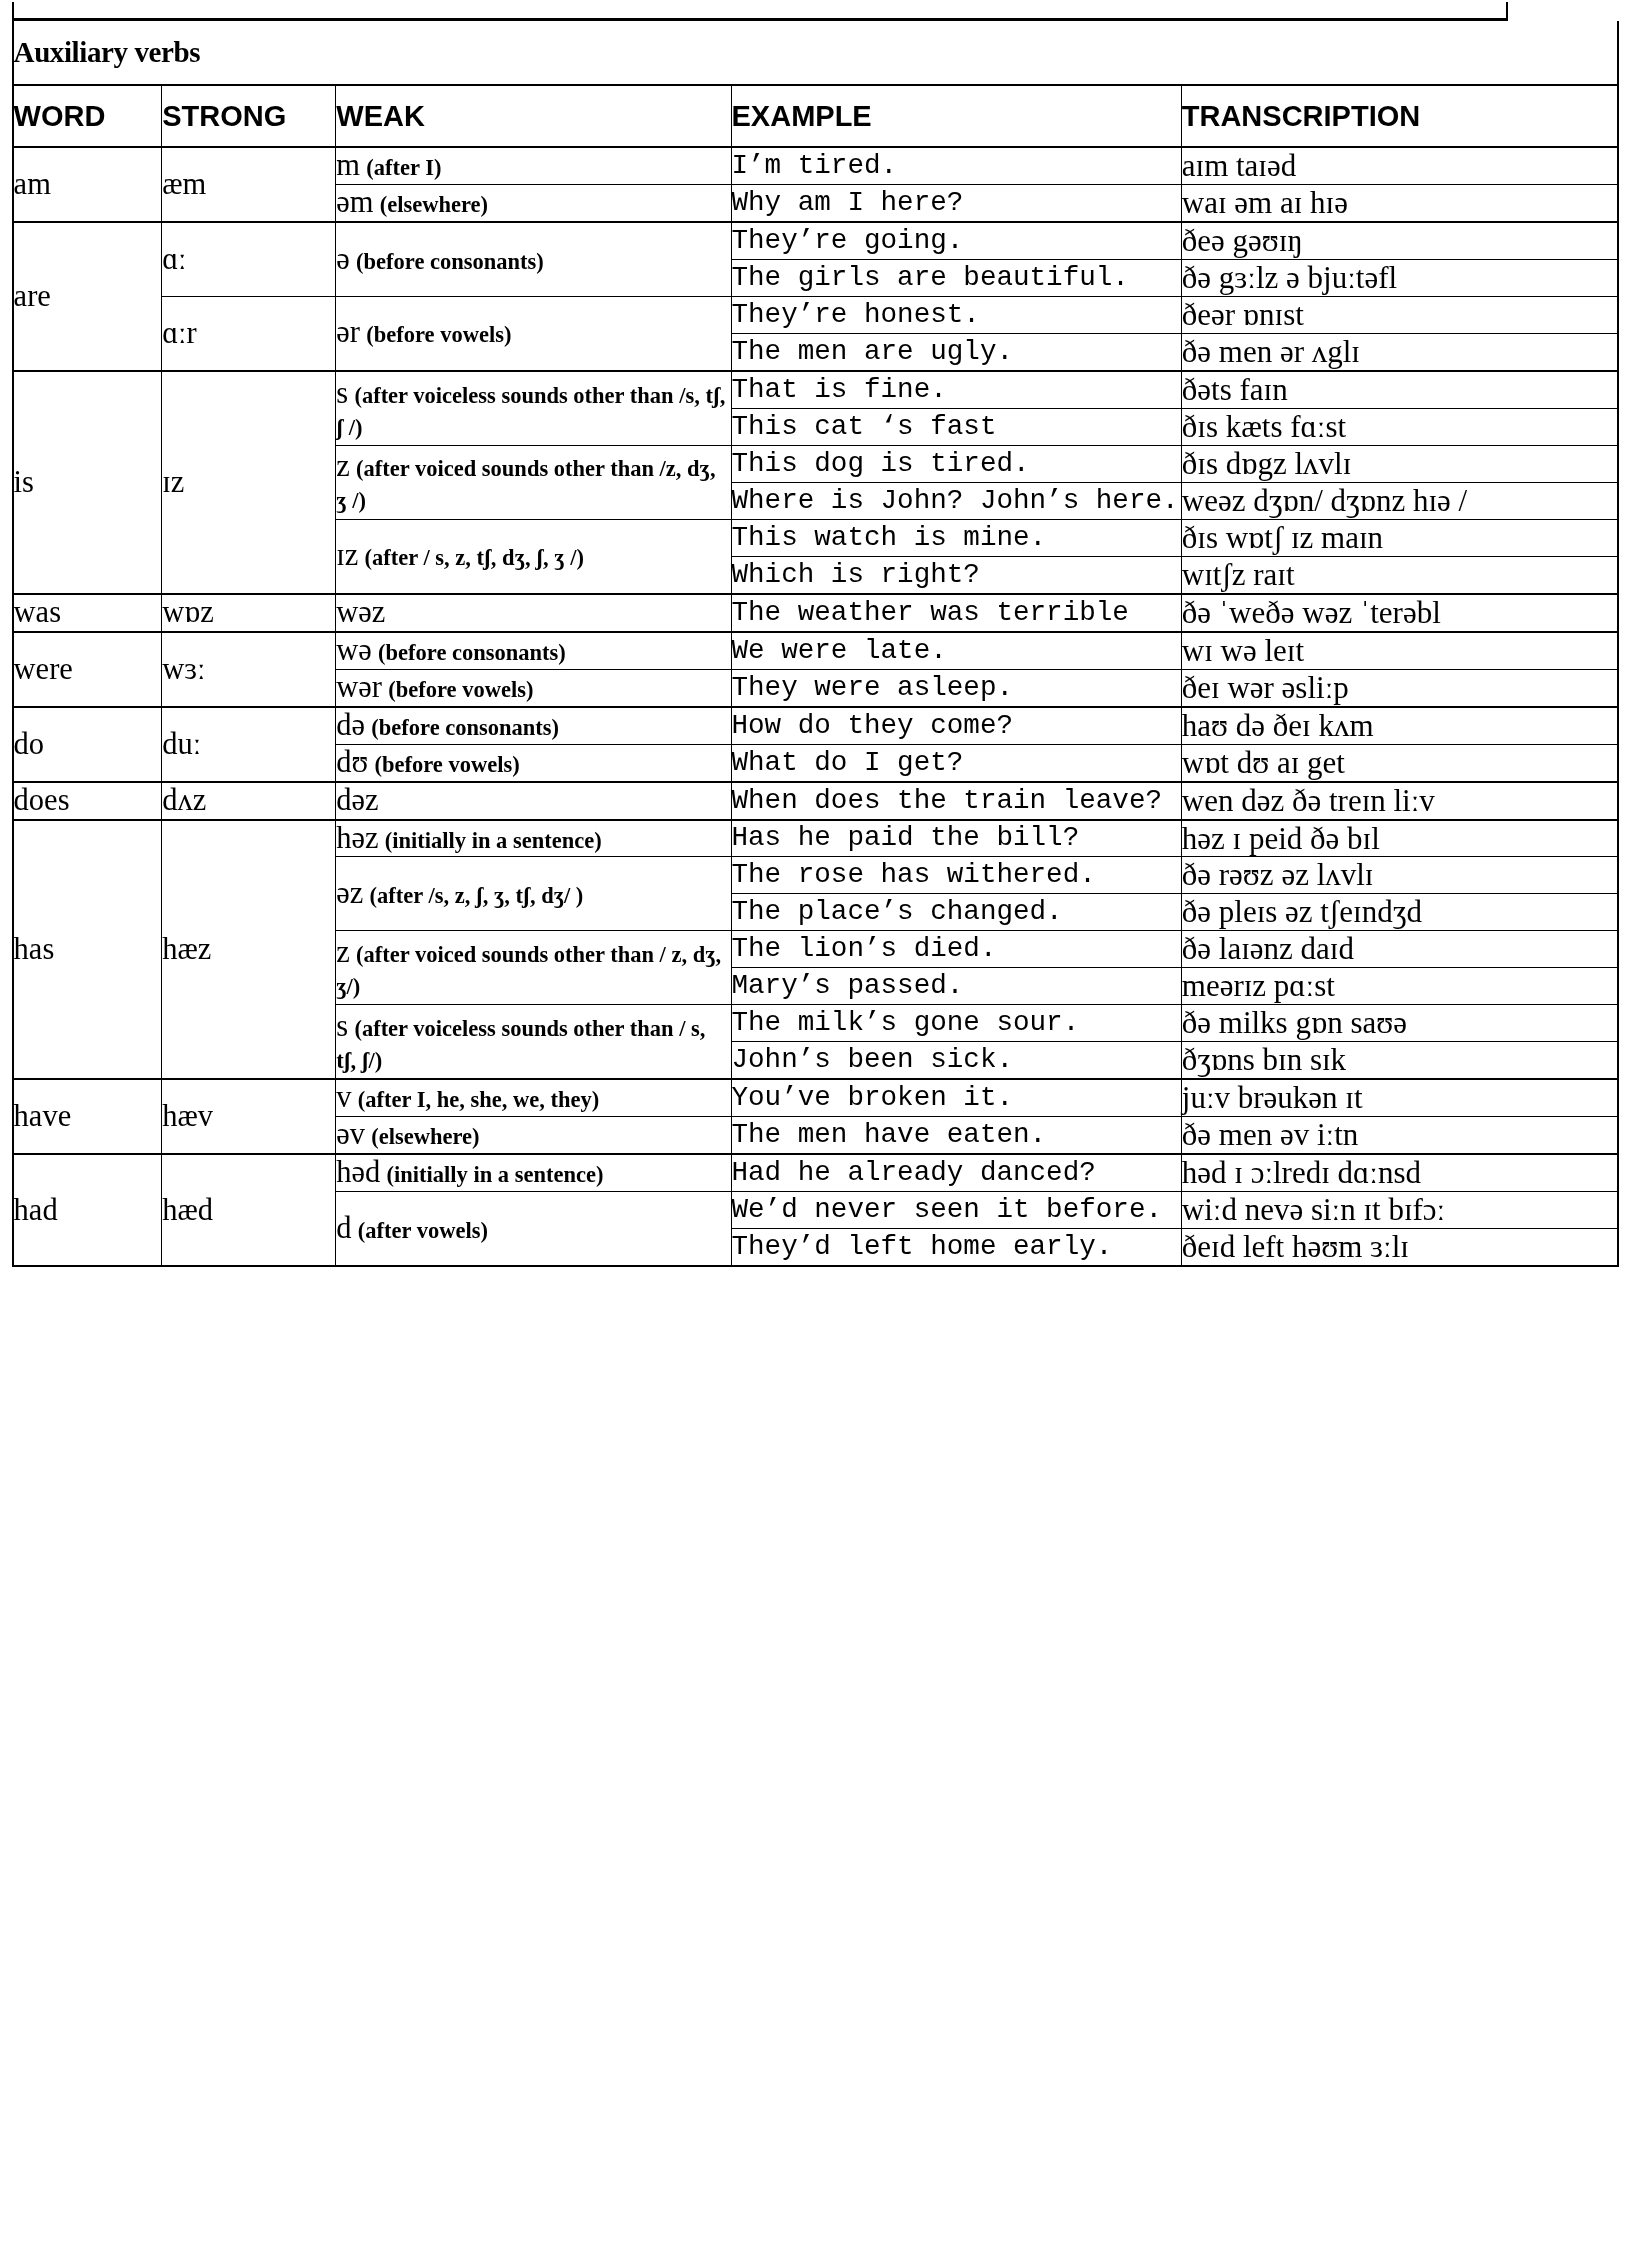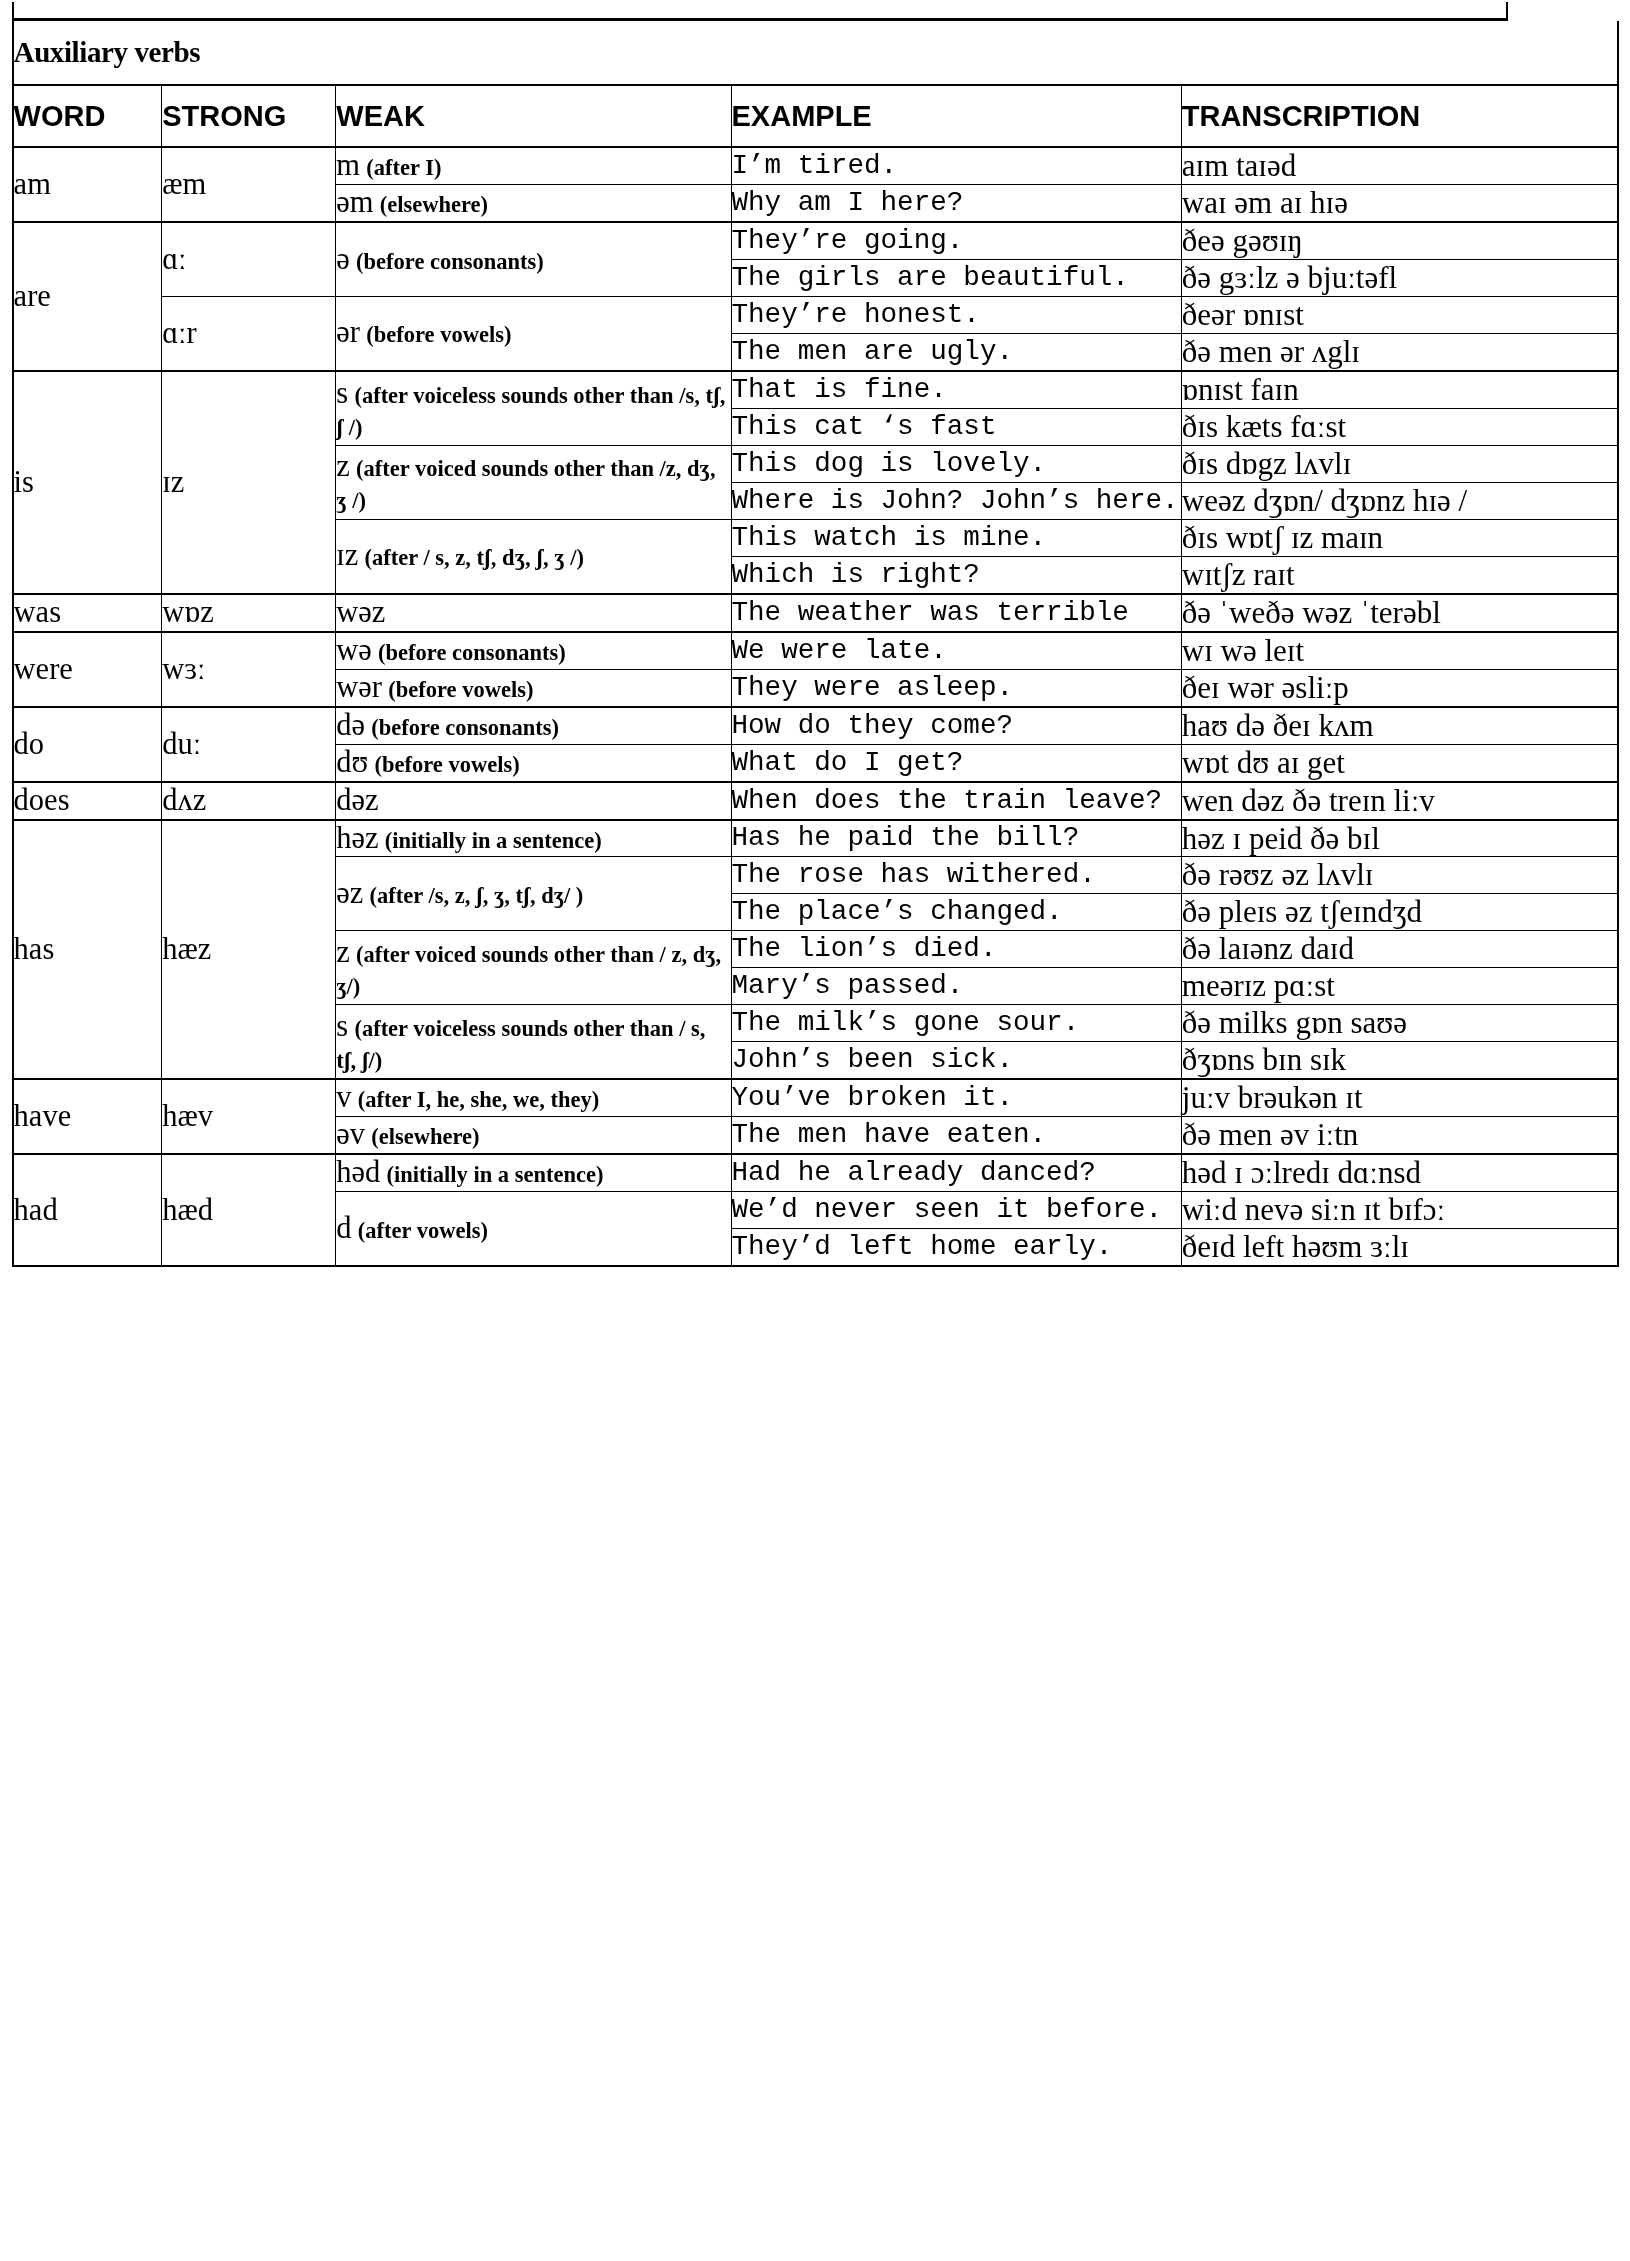--- a/index.html
+++ b/index.html
@@ -192,32 +192,32 @@
     </tr>
 
     <tr class="group-start">
       <td class="c-word" rowspan="6">is</td>
       <td class="c-strong" rowspan="6">ɪz</td>
       <td class="c-weak" rowspan="2">
         <span class="ipa">s</span>
         <span class="cond"> (after voiceless sounds other than /s, tʃ, ʃ /)</span>
       </td>
       <td class="c-example">That is fine.</td>
-      <td class="c-trans">ɒnɪst faɪn</td>
+      <td class="c-trans">ðəts faɪn</td>
     </tr>
     <tr>
       <td class="c-example">This cat ‘s fast</td>
       <td class="c-trans">ðɪs kæts fɑːst</td>
     </tr>
     <tr>
       <td class="c-weak" rowspan="2">
         <span class="ipa">z</span>
         <span class="cond"> (after voiced sounds other than /z, dʒ, ʒ /)</span>
       </td>
-      <td class="c-example">This dog is lovely.</td>
+      <td class="c-example">This dog is tired.</td>
       <td class="c-trans">ðɪs dɒgz lʌvlɪ</td>
     </tr>
     <tr>
       <td class="c-example">Where is John? John’s here.</td>
       <td class="c-trans">weəz dʒɒn/ dʒɒnz hɪə /</td>
     </tr>
     <tr>
       <td class="c-weak" rowspan="2">
         <span class="ipa">ɪz</span>
         <span class="cond"> (after / s, z, tʃ, dʒ, ʃ, ʒ /)</span>

